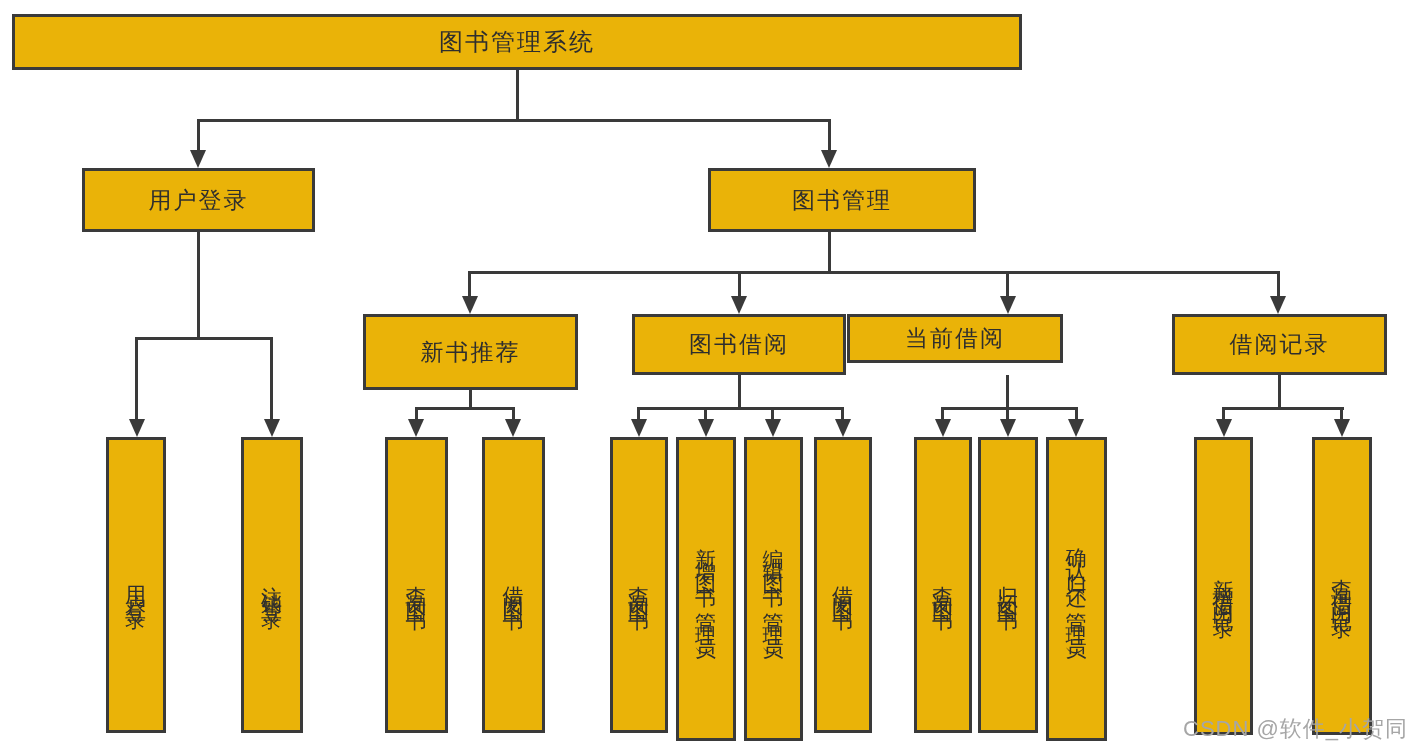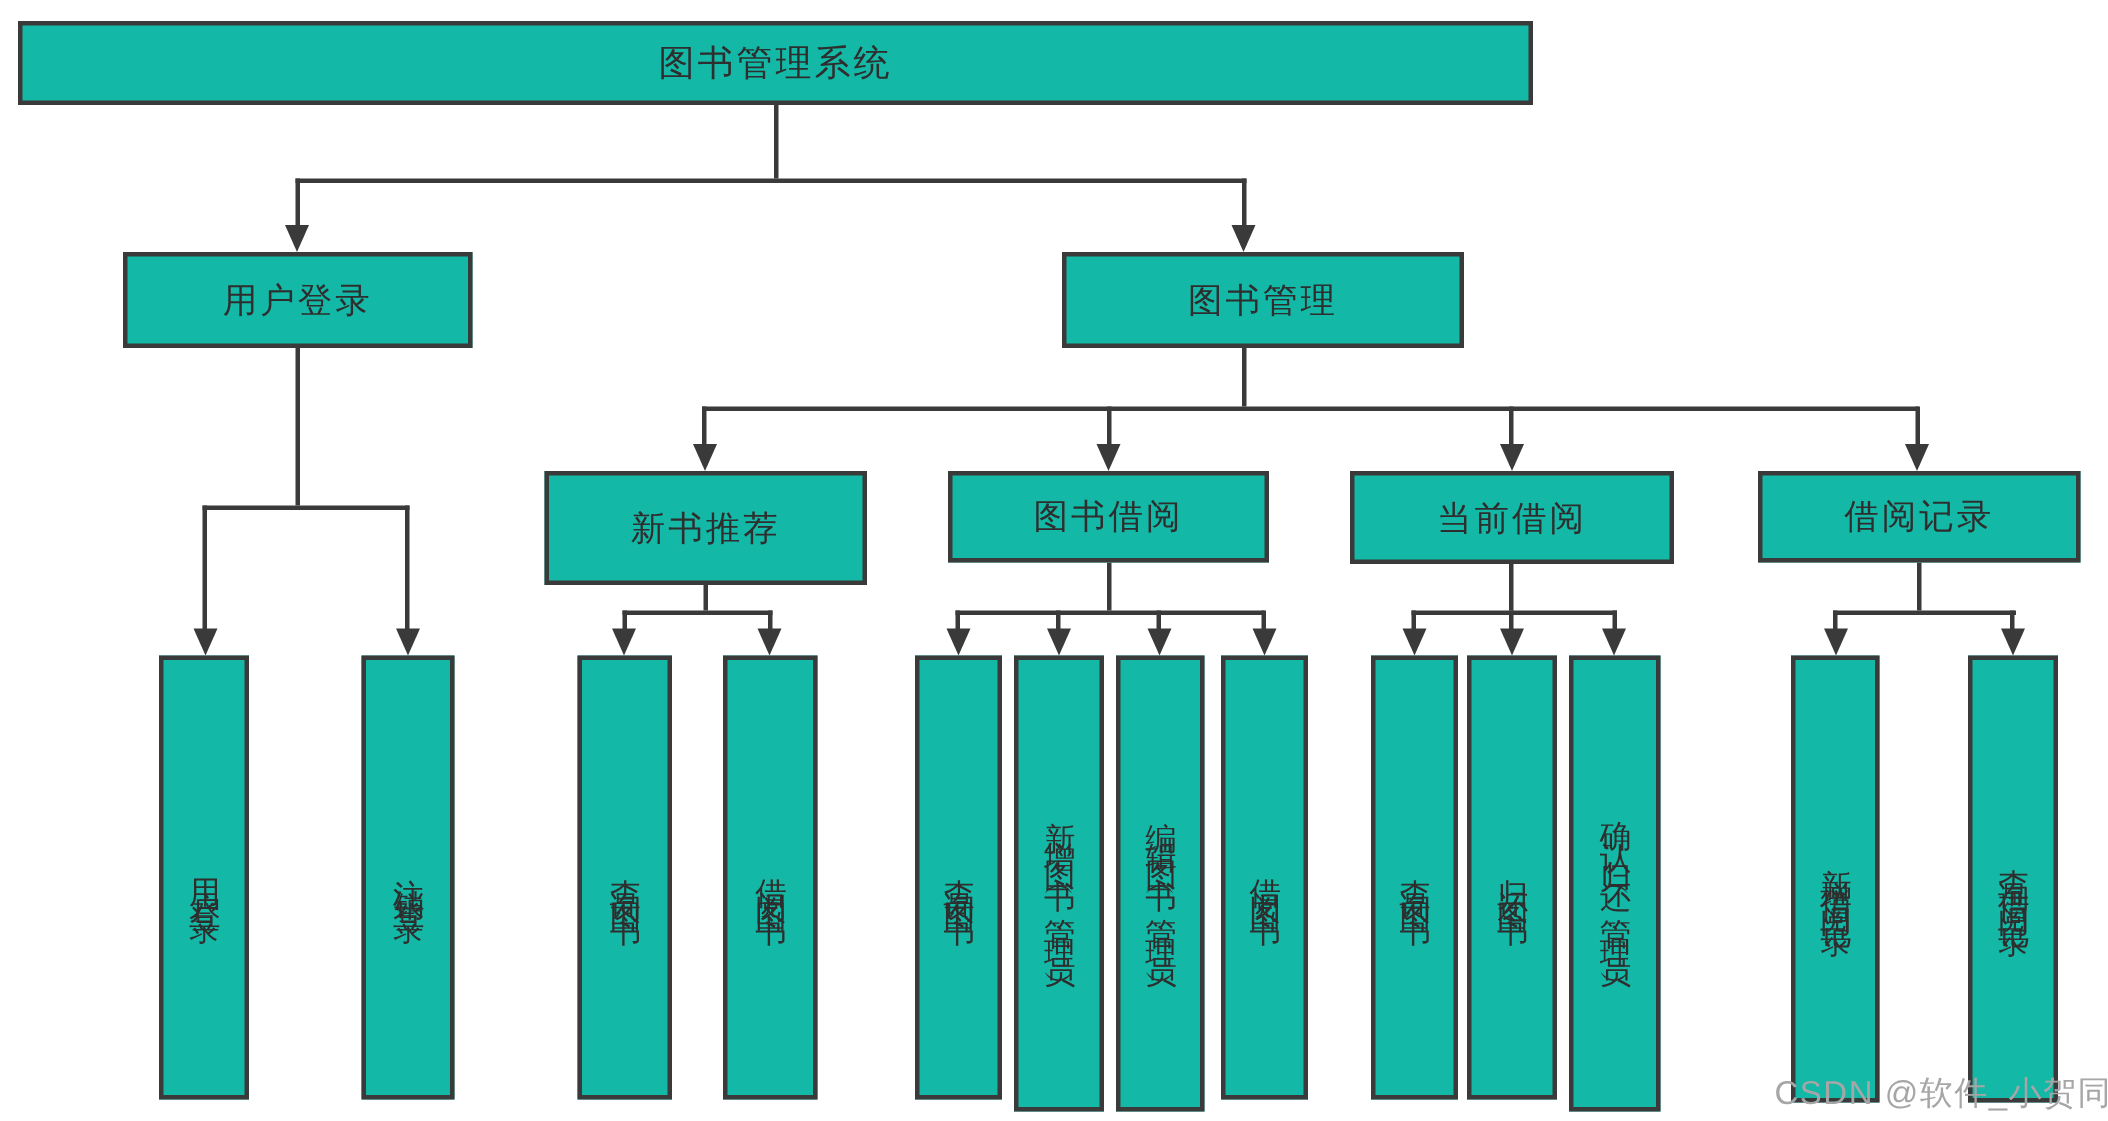--- a/index.html
+++ b/index.html
@@ -11,21 +11,21 @@
     position: relative;
     width: 1405px;
     height: 747px;
     background: #ffffff;
     font-family: "Liberation Sans", "DejaVu Sans", sans-serif;
     overflow: hidden;
   }
   
   .box {
     position: absolute;
-    background: #14b8a6;
+    background: #eab308;
     border: 3px solid #3a3a3a;
     box-sizing: border-box;
     display: flex;
     align-items: center;
     justify-content: center;
     color: #2e2e2e;
     z-index: 2;
   }
   .box.h {               
     font-size: 23px;
@@ -105,21 +105,21 @@
   <div class="ah" style="left:462px;top:296px"></div>
   <div class="vl" style="left:738px;top:271px;width:3px;height:27px"></div>
   <div class="ah" style="left:731px;top:296px"></div>
   <div class="vl" style="left:1006px;top:271px;width:3px;height:27px"></div>
   <div class="ah" style="left:1000px;top:296px"></div>
   <div class="vl" style="left:1277px;top:271px;width:3px;height:27px"></div>
   <div class="ah" style="left:1270px;top:296px"></div>
 
   <div class="box h" style="left:363px;top:314px;width:215px;height:76px">新书推荐</div>
   <div class="box h" style="left:632px;top:314px;width:214px;height:61px">图书借阅</div>
-  <div class="box h" style="left:900px;top:314px;width:216px;height:62px">当前借阅</div>
+  <div class="box h" style="left:847px;top:314px;width:216px;height:49px">当前借阅</div>
   <div class="box h" style="left:1172px;top:314px;width:215px;height:61px">借阅记录</div>
 
   <div class="vl" style="left:469px;top:375px;width:3px;height:32px"></div>
   <div class="hl" style="left:415px;top:407px;width:100px;height:3px"></div>
   <div class="vl" style="left:415px;top:407px;width:3px;height:14px"></div>
   <div class="ah" style="left:408px;top:419px"></div>
   <div class="vl" style="left:512px;top:407px;width:3px;height:14px"></div>
   <div class="ah" style="left:505px;top:419px"></div>
 
   <div class="vl" style="left:738px;top:375px;width:3px;height:32px"></div>

